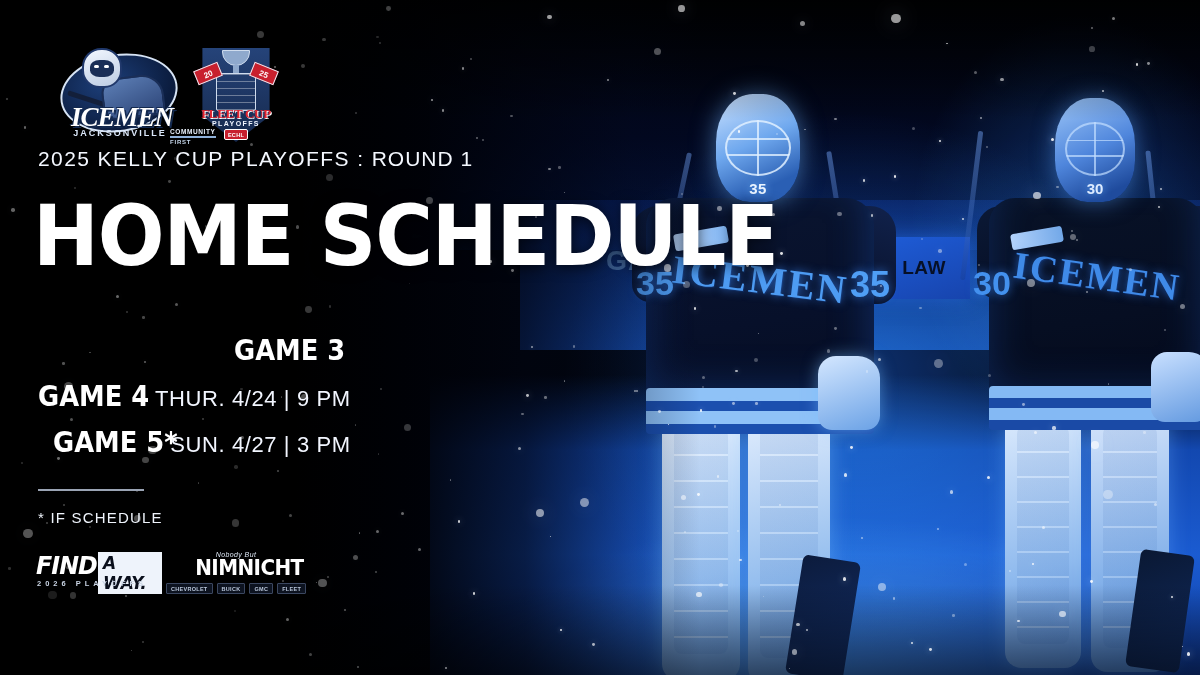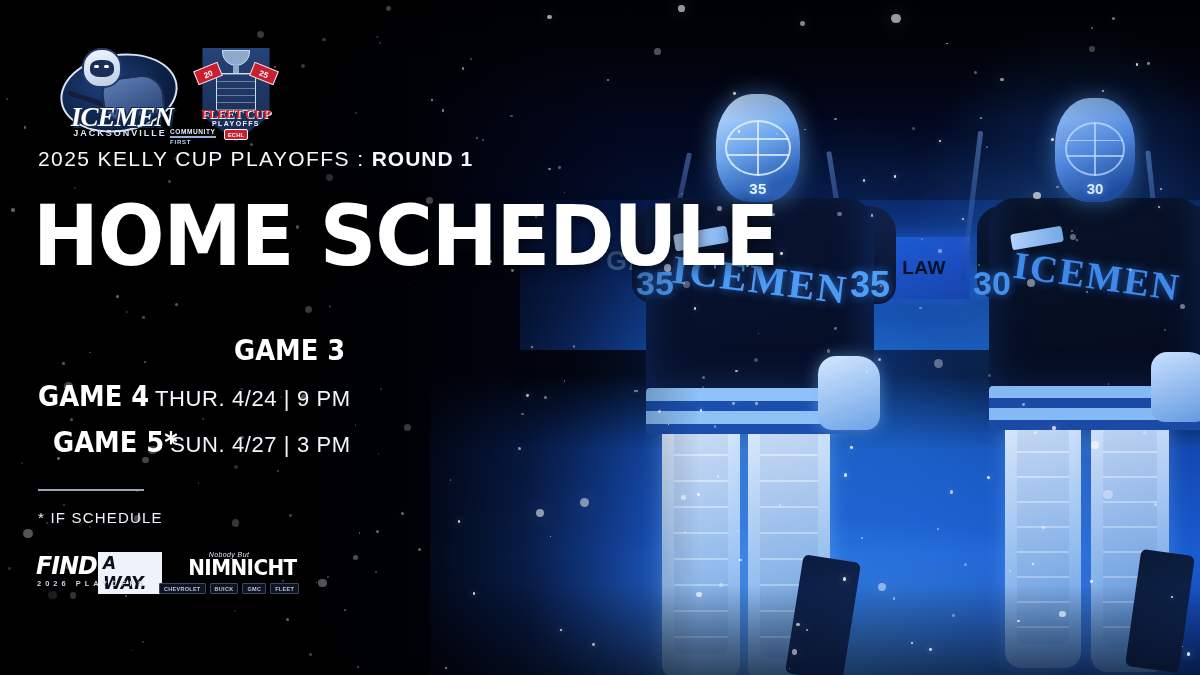--- a/index.html
+++ b/index.html
@@ -246,21 +246,21 @@
     color:#f0f5ff; font-size:7px; font-weight:bold; letter-spacing:1.4px; }
   .kc-echl { position:absolute; left:28px; top:87px; width:24px; height:11px;
     background:#c8202e; border:1px solid #fff; border-radius:2px;
     color:#fff; font-size:5.5px; font-weight:bold; text-align:center; line-height:10px; letter-spacing:.3px; }
 
   
   .kicker {
     position:absolute; left:38px; top:147px;
     color:#f4f8ff; font-size:21px; letter-spacing:1.4px; white-space:nowrap;
   }
-  .kicker .bold { font-weight:bold; letter-spacing:1px; }
+  .kicker .bold { font-weight:normal; letter-spacing:1px; }
 
   .headline {
     position:absolute; left:33px; top:198px;
     color:#ffffff; font-size:84px; font-weight:bold; line-height:.92;
     letter-spacing:-1px; white-space:nowrap;
     transform:scaleX(1.04); transform-origin:left center;
     text-shadow:0 2px 14px rgba(0,0,0,.65);
     font-family:"DejaVu Sans", sans-serif; font-stretch:condensed;
   }
 
@@ -276,21 +276,21 @@
     color:#f2f6ff; font-size:22px; letter-spacing:.6px; white-space:nowrap;
     font-family:"Liberation Sans", sans-serif;
   }
 
   .divider { position:absolute; left:38px; top:489px; width:106px; height:2px; background:#9aa4b4; }
 
   .footnote { position:absolute; left:38px; top:509px; color:#eef3fb;
     font-size:15px; letter-spacing:1.2px; white-space:nowrap; }
 
   
-  .sponsors { position:absolute; left:36px; top:551px; display:flex; align-items:flex-end; gap:24px; }
+  .sponsors { position:absolute; left:36px; top:551px; display:flex; align-items:flex-end; gap:31px; }
 
   .faw { position:relative; width:126px; height:40px; }
   .faw-find { position:absolute; left:0; top:0; color:#fff; font-size:25px; font-weight:bold;
     font-style:italic; letter-spacing:-1px; font-family:"DejaVu Sans", sans-serif; transform:scaleX(.95); transform-origin:left center; }
   .faw-box { position:absolute; left:62px; top:1px; background:#eef3fb; color:#0a0f1c;
     font-size:17px; font-weight:bold; font-style:italic; padding:1px 5px; letter-spacing:-.5px;
     font-family:"DejaVu Sans", sans-serif; }
   .faw-sub { position:absolute; left:1px; top:28px; color:#c9d4e4; font-size:7.5px;
     font-weight:bold; letter-spacing:4px; white-space:nowrap; }
 

